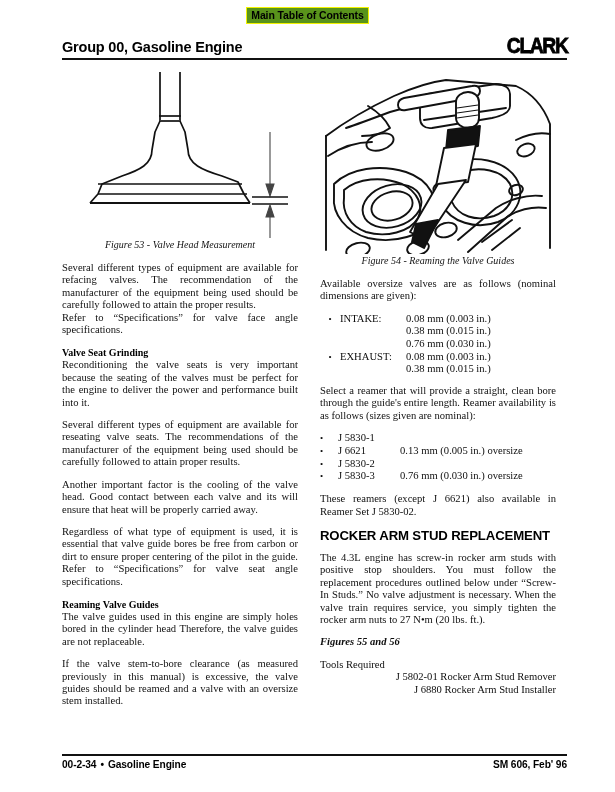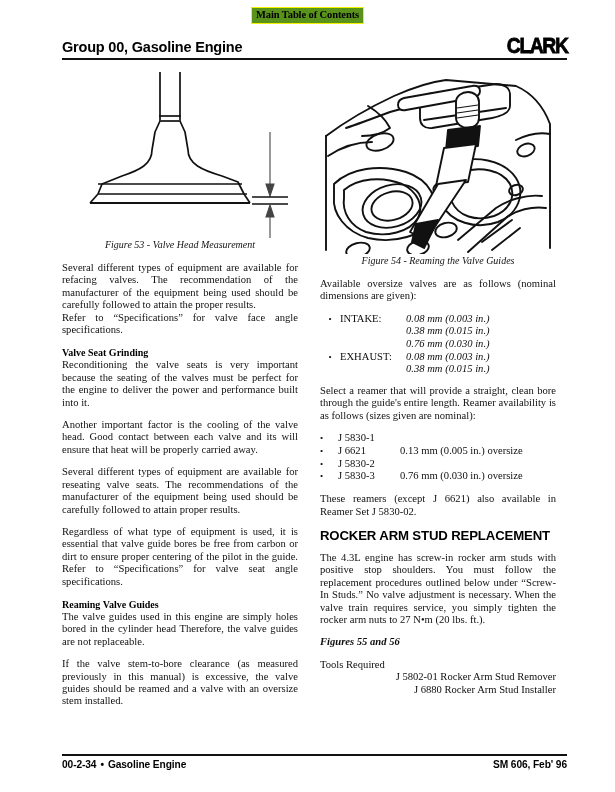--- a/index.html
+++ b/index.html
@@ -23,21 +23,21 @@
     height: 30px;
     display: flex;
     align-items: flex-start;
     justify-content: center;
     padding-top: 7px;
   }
   .toc-button {
     background: #59931b;
     border: 1.5px solid #f2f200;
     color: #000000;
-    font-family: Liberation Serif, serif;
+    font-family: Liberation Sans, sans-serif;
     font-size: 10.5px;
     font-weight: 700;
     letter-spacing: -0.1px;
     padding: 1px 4px 2px 4px;
     line-height: 12px;
     white-space: nowrap;
   }
 
   
   .page-header {
@@ -171,21 +171,20 @@
     text-align: center;
     font-size: 9px;
     line-height: 12.6px;
   }
   .spec-label {
     width: 66px;
     flex: 0 0 66px;
   }
   .spec-value {
     flex: 1;
-    font-style: italic;
   }
   .spec-row.cont .spec-bullet,
   .spec-row.cont .spec-label {
     visibility: hidden;
   }
 
   .reamer-list {
     margin: 8px 0 10px 0;
   }
   .reamer-row {
@@ -288,23 +287,23 @@
       </svg>
     </div>
     <div class="fig-caption">Figure 53 - Valve Head Measurement</div>
 
     <p class="body tight">Several different types of equipment are available for refacing valves. The recommendation of the manufacturer of the equipment being used should be carefully followed to attain the proper results.</p>
     <p class="body">Refer to “Specifications” for valve face angle specifications.</p>
 
     <h3 class="subhead">Valve Seat Grinding</h3>
     <p class="body">Reconditioning the valve seats is very important because the seating of the valves must be perfect for the engine to deliver the power and performance built into it.</p>
 
+    <p class="body">Several different types of equipment are available for reseating valve seats. The recommendations of the manufacturer of the equipment being used should be carefully followed to attain proper results.</p>
+
     <p class="body">Another important factor is the cooling of the valve head. Good contact between each valve and its will ensure that heat will be properly carried away.</p>
-
-    <p class="body">Several different types of equipment are available for reseating valve seats. The recommendations of the manufacturer of the equipment being used should be carefully followed to attain proper results.</p>
 
     <p class="body">Regardless of what type of equipment is used, it is essential that valve guide bores be free from carbon or dirt to ensure proper centering of the pilot in the guide. Refer to “Specifications” for valve seat angle specifications.</p>
 
     <h3 class="subhead">Reaming Valve Guides</h3>
     <p class="body">The valve guides used in this engine are simply holes bored in the cylinder head Therefore, the valve guides are not replaceable.</p>
 
     <p class="body">If the valve stem-to-bore clearance (as measured previously in this manual) is excessive, the valve guides should be reamed and a valve with an oversize stem installed.</p>
   </div>
 
   <div class="col">

